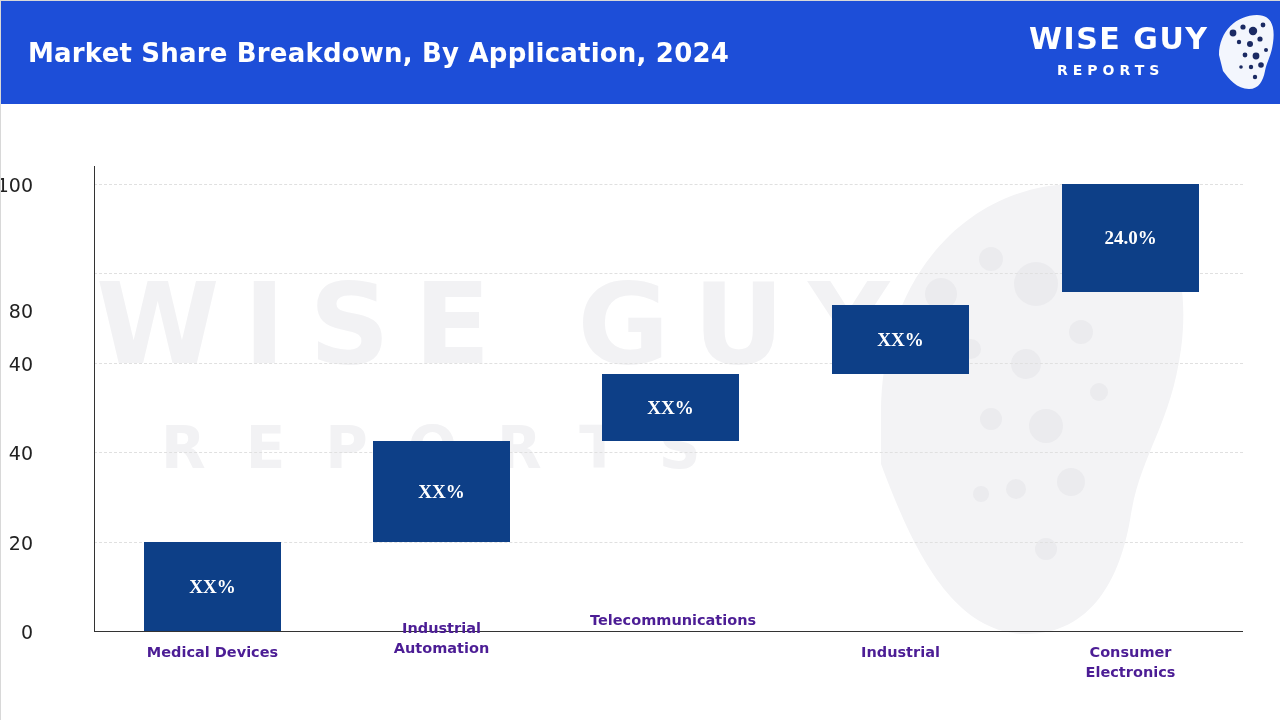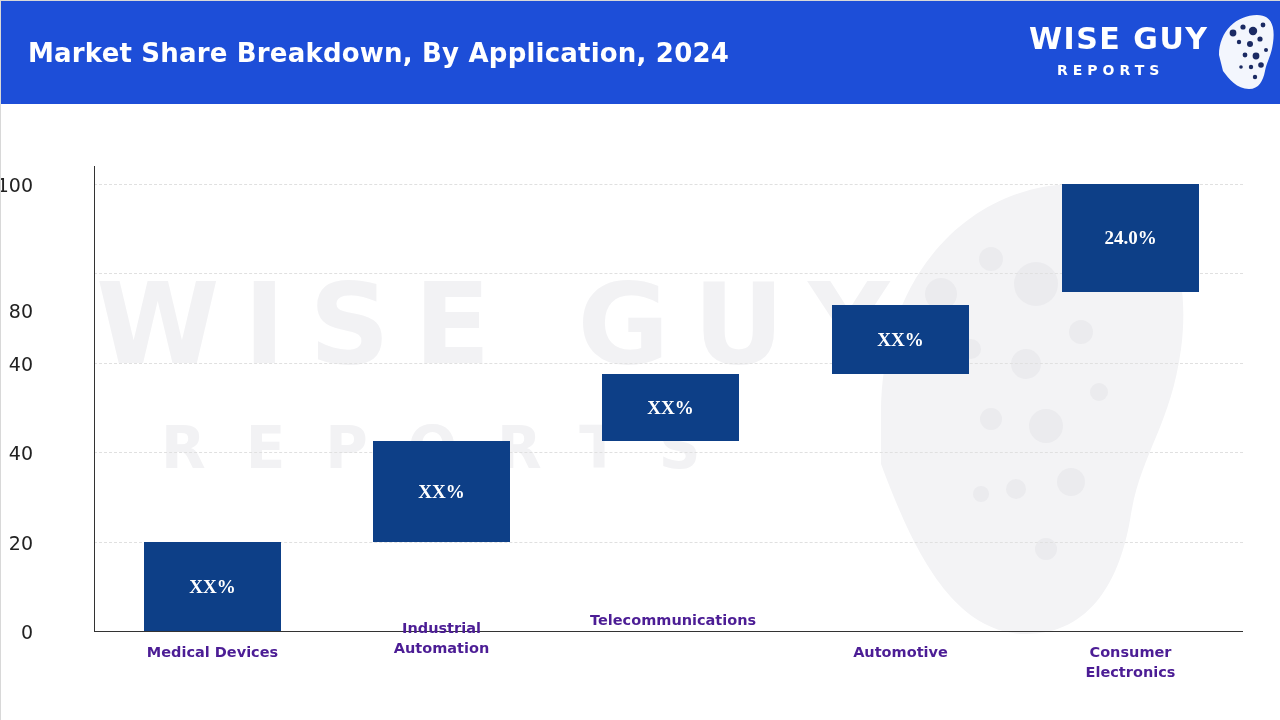--- a/index.html
+++ b/index.html
@@ -233,18 +233,18 @@
         <span class="bar-label">XX%</span>
       </div>
 
       <div class="bar" style="left:1061px; top:80px; width:137px; height:108px;">
         <span class="bar-label">24.0%</span>
       </div>
 
       <div class="cat-label" style="left:131px; top:538px; width:161px;">Medical Devices</div>
       <div class="cat-label" style="left:360px; top:514px; width:161px;">Industrial Automation</div>
       <div class="cat-label" style="left:589px; top:506px; width:161px;">Telecommunications</div>
-      <div class="cat-label" style="left:819px; top:538px; width:161px;">Automotive</div>
+      <div class="cat-label" style="left:819px; top:538px; width:161px;">Industrial</div>
       <div class="cat-label" style="left:1049px; top:538px; width:161px;">Consumer Electronics</div>
 
     </div>
   </div>
 </div>
 
 </body></html>

